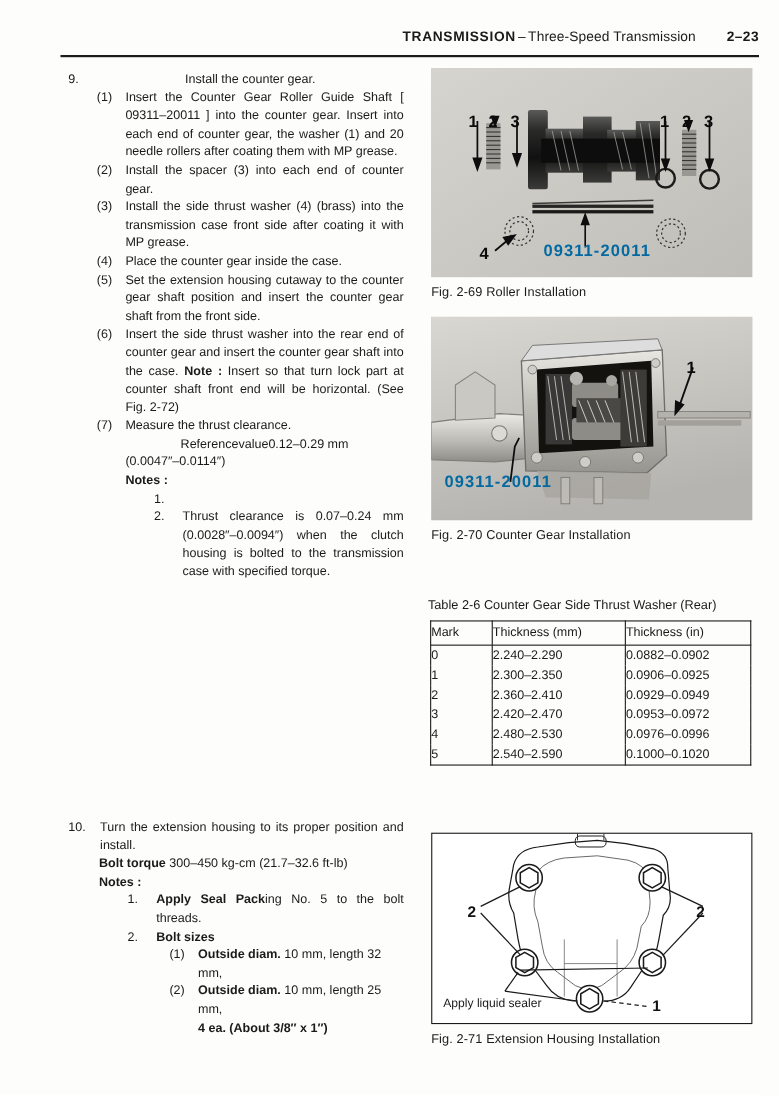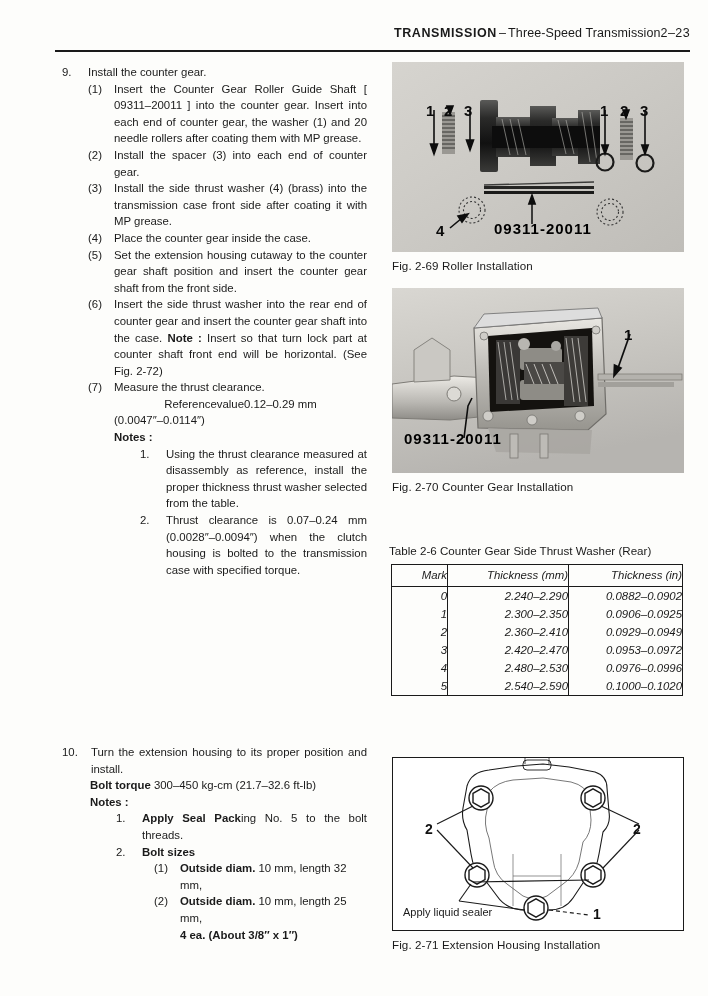--- a/index.html
+++ b/index.html
@@ -33,22 +33,22 @@
     letter-spacing: 0.2px;
     white-space: nowrap;
   }
   .page-header .hdr-main {
     font-weight: bold;
     letter-spacing: 0.6px;
   }
   .page-header .hdr-dash { padding: 0 2px; }
   .page-header .hdr-sub { letter-spacing: 0.1px; text-align: right; }
   .page-header .hdr-page {
-    font-weight: normal;
-    margin-left: 0;
+    font-weight: bold;
+    margin-left: 28px;
     letter-spacing: 0.4px;
   }
   .header-rule {
     position: absolute;
     left: 55px;
     top: 50px;
     width: 635px;
     height: 2px;
     background: #1a1a1a;
   }
@@ -76,21 +76,21 @@
     display: flex;
     align-items: flex-start;
     margin-bottom: 0;
   }
   .step-num {
     width: 26px;
     flex: 0 0 26px;
     text-align: left;
   }
   .step-num.wide { width: 29px; flex: 0 0 29px; }
-  .step-body { flex: 1 1 auto; }
+  .step-body { flex: 1 1 auto; text-align: center; }
 
   .sub {
     display: flex;
     align-items: flex-start;
   }
   .sub-num {
     width: 26px;
     flex: 0 0 26px;
   }
   .sub-body {
@@ -147,25 +147,24 @@
   table.tw {
     position: absolute;
     left: 391px;
     top: 564px;
     width: 292px;
     border-collapse: collapse;
     font-size: 11.4px;
   }
   table.tw th, table.tw td {
     border: 1px solid #1a1a1a;
-    text-align: right;
+    text-align: left;
     padding: 2px 0 2px 0;
     font-weight: normal;
     line-height: 14px;
-    font-style: italic;
   }
   table.tw th { padding: 3px 0 4px 0; }
   table.tw td.c0 { width: 55px; }
   table.tw td.c1 { width: 120px; }
   table.tw tr td { border-top: none; border-bottom: none; }
   table.tw tr:last-child td { border-bottom: 1px solid #1a1a1a; }
   table.tw thead th { border-bottom: 1px solid #1a1a1a; }
 
   
   .drawbox {
@@ -191,21 +190,21 @@
     font-size: 15px;
     font-weight: bold;
     color: #0b0b0b;
     font-family: "Liberation Sans", sans-serif;
   }
   .partnum {
     position: absolute;
     font-size: 15px;
     font-weight: bold;
     letter-spacing: 1px;
-    color: #000000;
+    color: #0369a1;
     white-space: nowrap;
   }
 </style>
 </head>
 <body>
 
 <div class="page">
 
   <div class="page-header">
     <span class="hdr-main">TRANSMISSION</span><span class="hdr-dash">–</span><span class="hdr-sub">Three-Speed Transmission</span><span class="hdr-page">2–23</span>
@@ -262,21 +261,20 @@
           <div class="spaced-line">
             <span>Reference</span>
             <span>value</span>
             <span>0.12–0.29 mm</span>
           </div>
           <div>(0.0047″–0.0114″)</div>
           <div class="bold">Notes :</div>
 
           <div class="note-item indent1">
             <div class="note-num">1.</div>
-            <div class="note-body">Using the thrust clearance measured at disassembly as reference, install the proper thickness thrust washer selected from the table.</div>
           </div>
 
           <div class="note-item indent1">
             <div class="note-num">2.</div>
             <div class="note-body">Thrust clearance is 0.07–0.24 mm (0.0028″–0.0094″) when the clutch housing is bolted to the transmission case with specified torque.</div>
           </div>
         </div>
       </div>
 
     </div>

